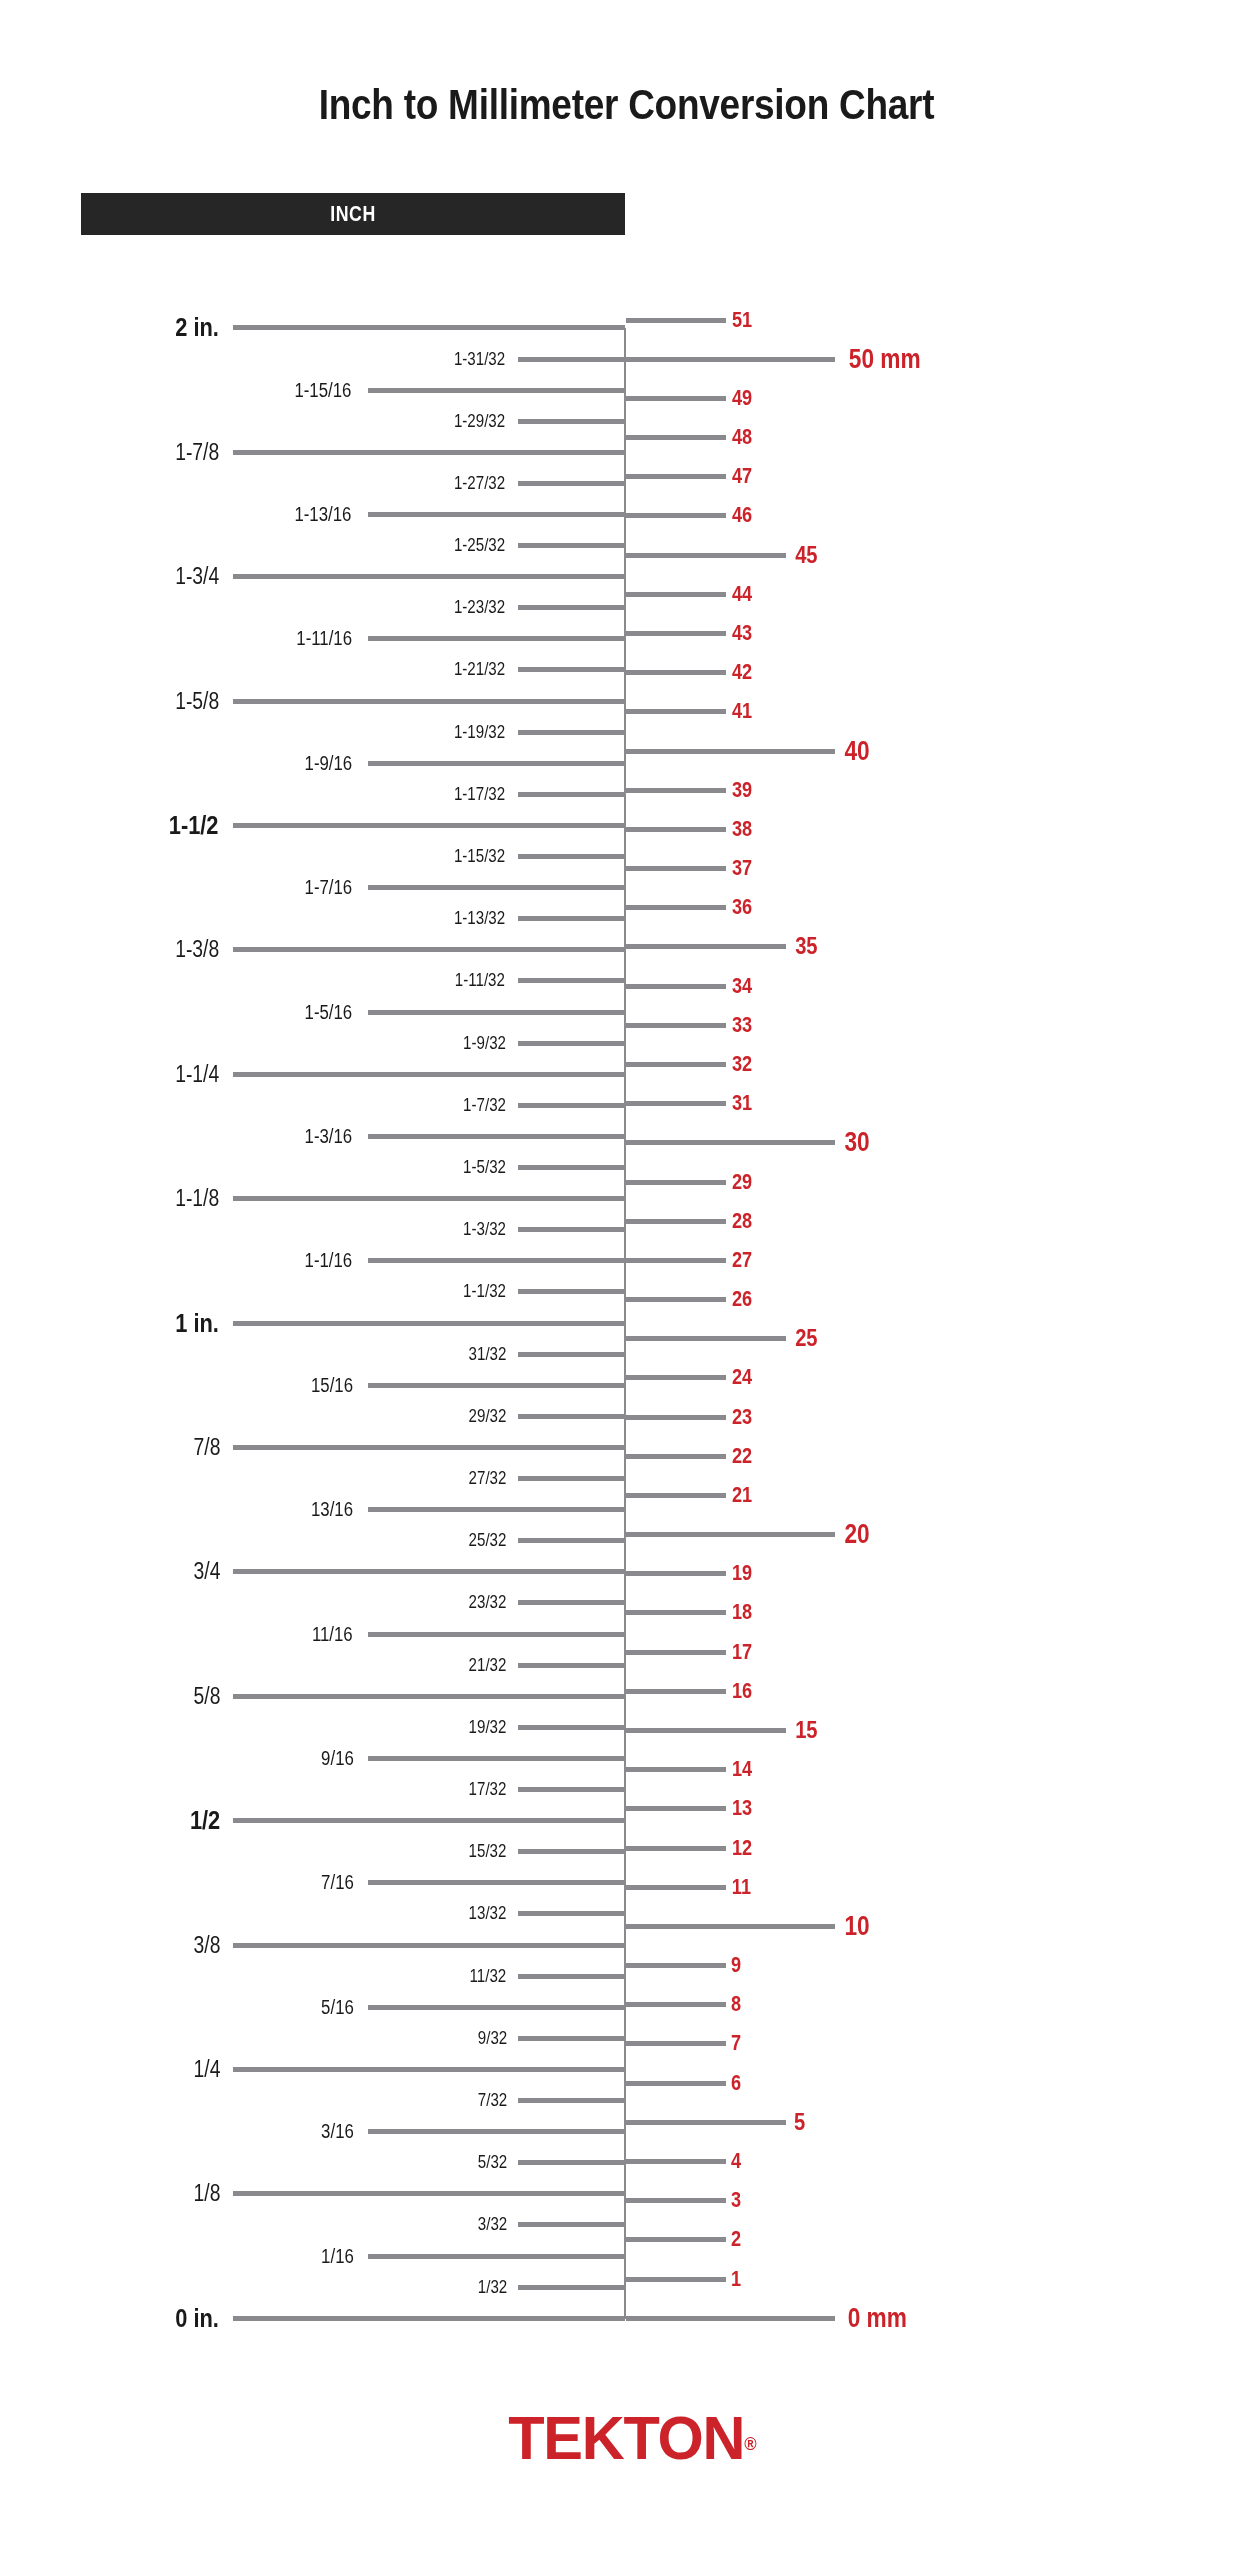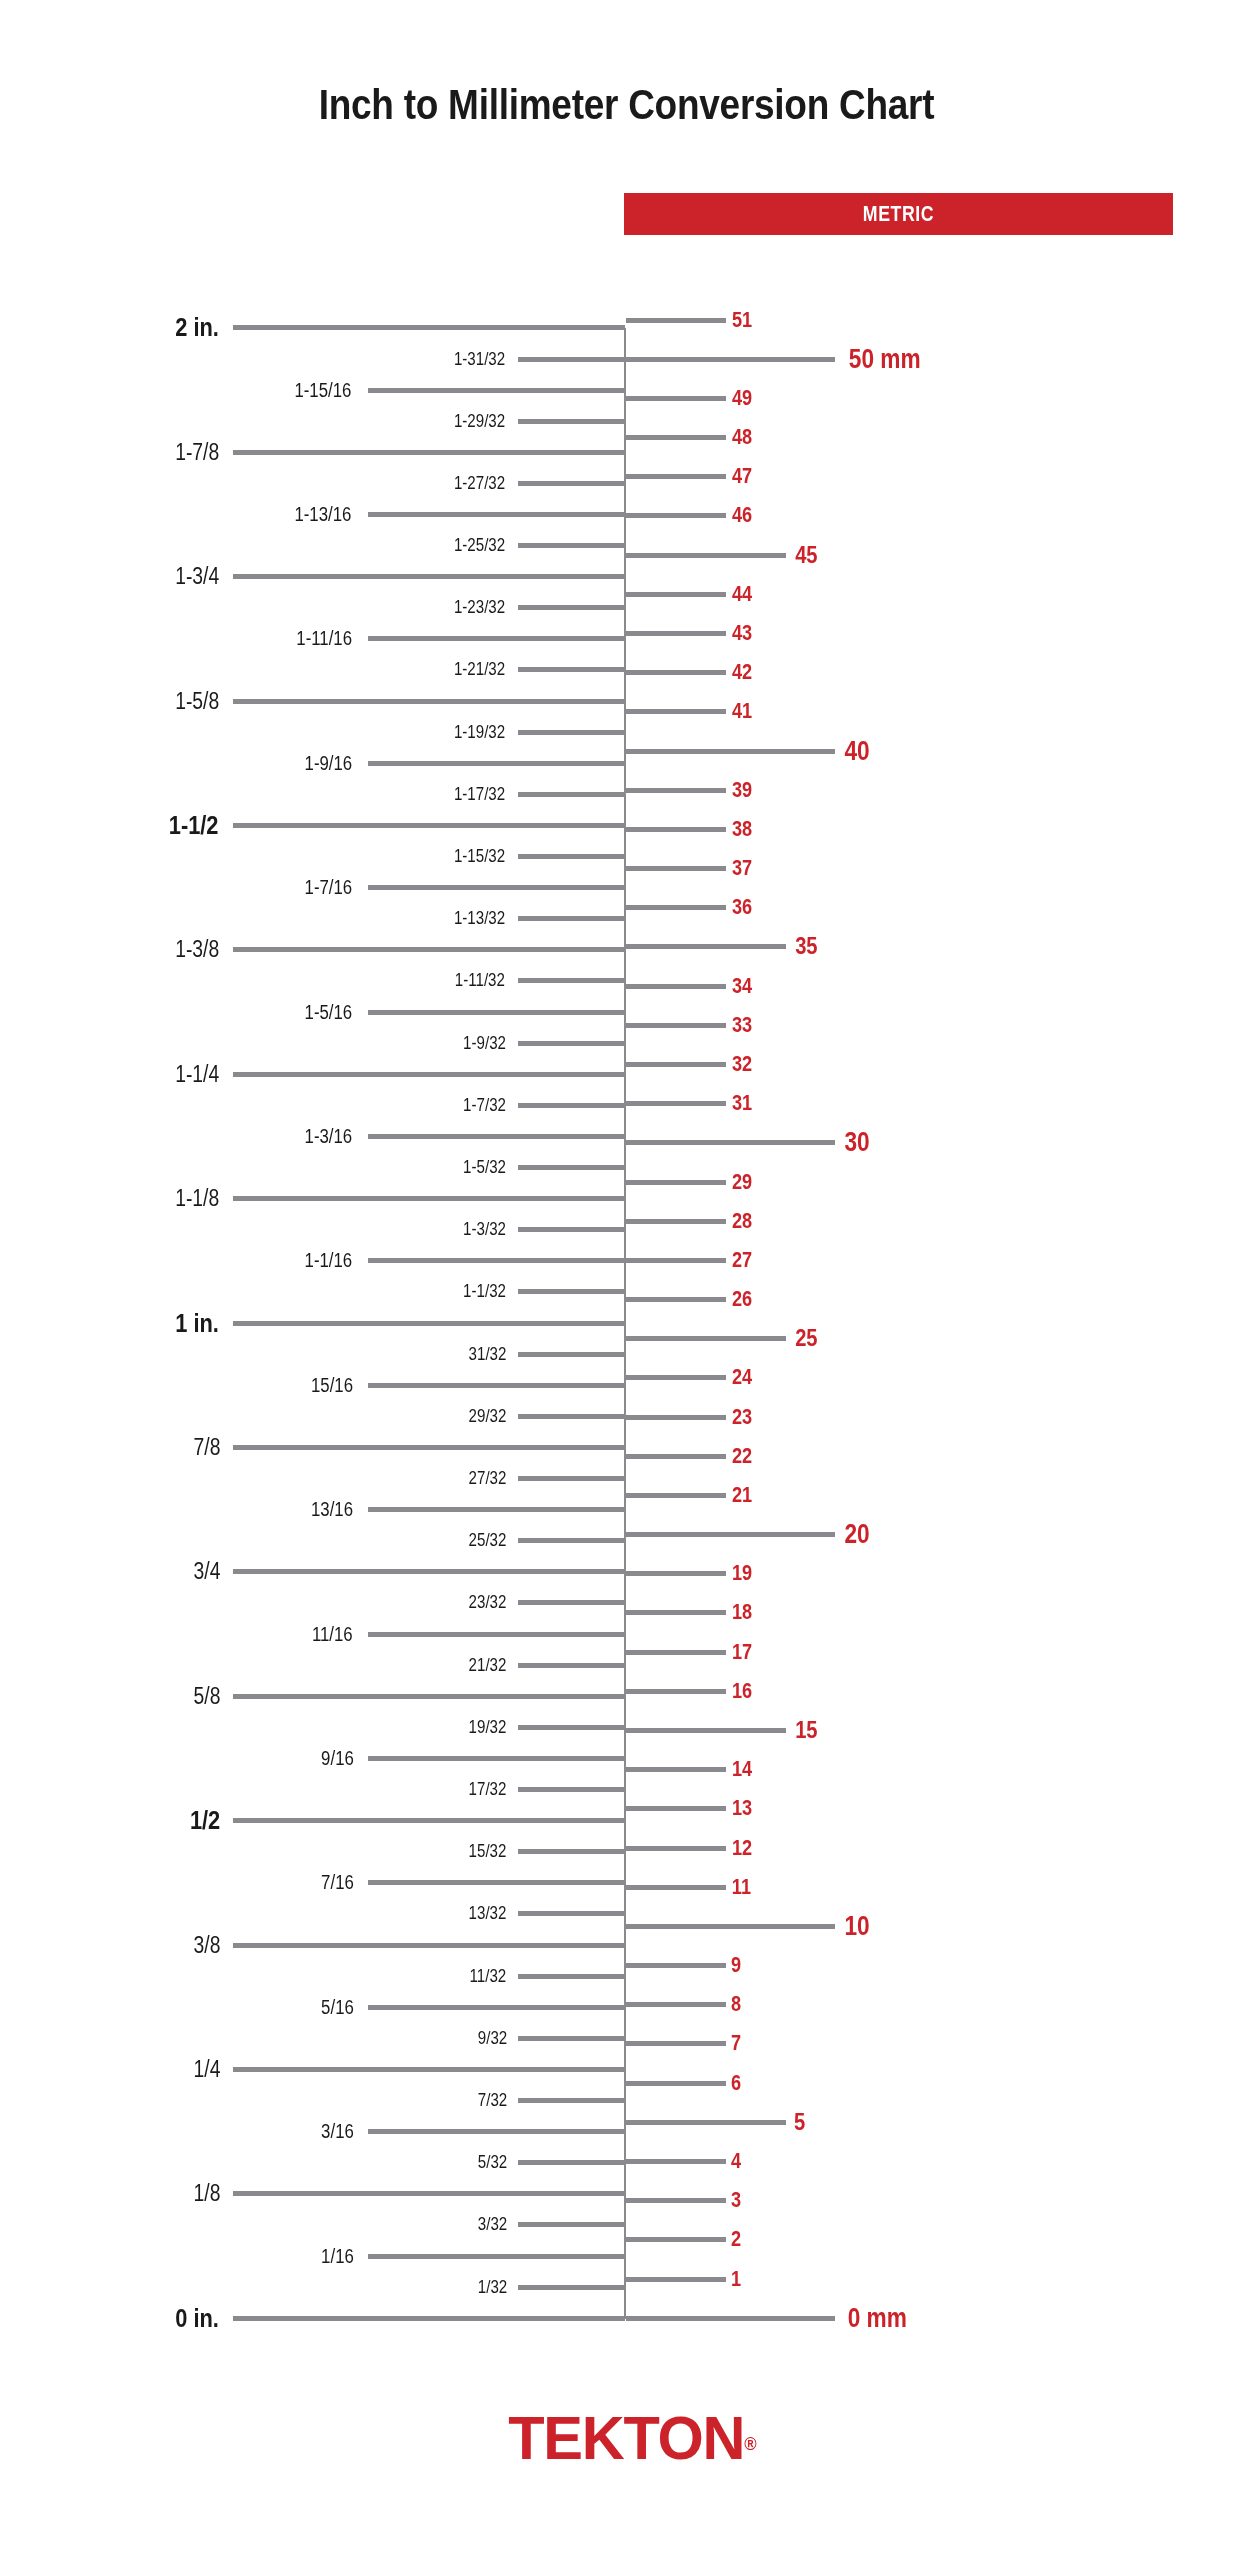--- a/index.html
+++ b/index.html
@@ -93,22 +93,22 @@
     transform:scaleX(0.86);display:inline-block;
   }
 </style>
 </head>
 <body>
 
 <div id="page">
 
   <div class="title">Inch to Millimeter Conversion Chart</div>
 
-  <div class="hdr hdr-metric">
-    <div class="hdr-label">METRIC</div>
+  <div class="hdr hdr-inch">
+    <div class="hdr-label">INCH</div>
   </div>
 
   <div id="plot">
     <div class="axis"></div>
     <div id="inch-ticks">
         <div class="row" style="top: 327px;">
           <div class="lbl lbl-in in-t0 bold">2 in.</div>
           <div class="tick in-t0"></div>
         </div>
         <div class="row" style="top: 359px;">

